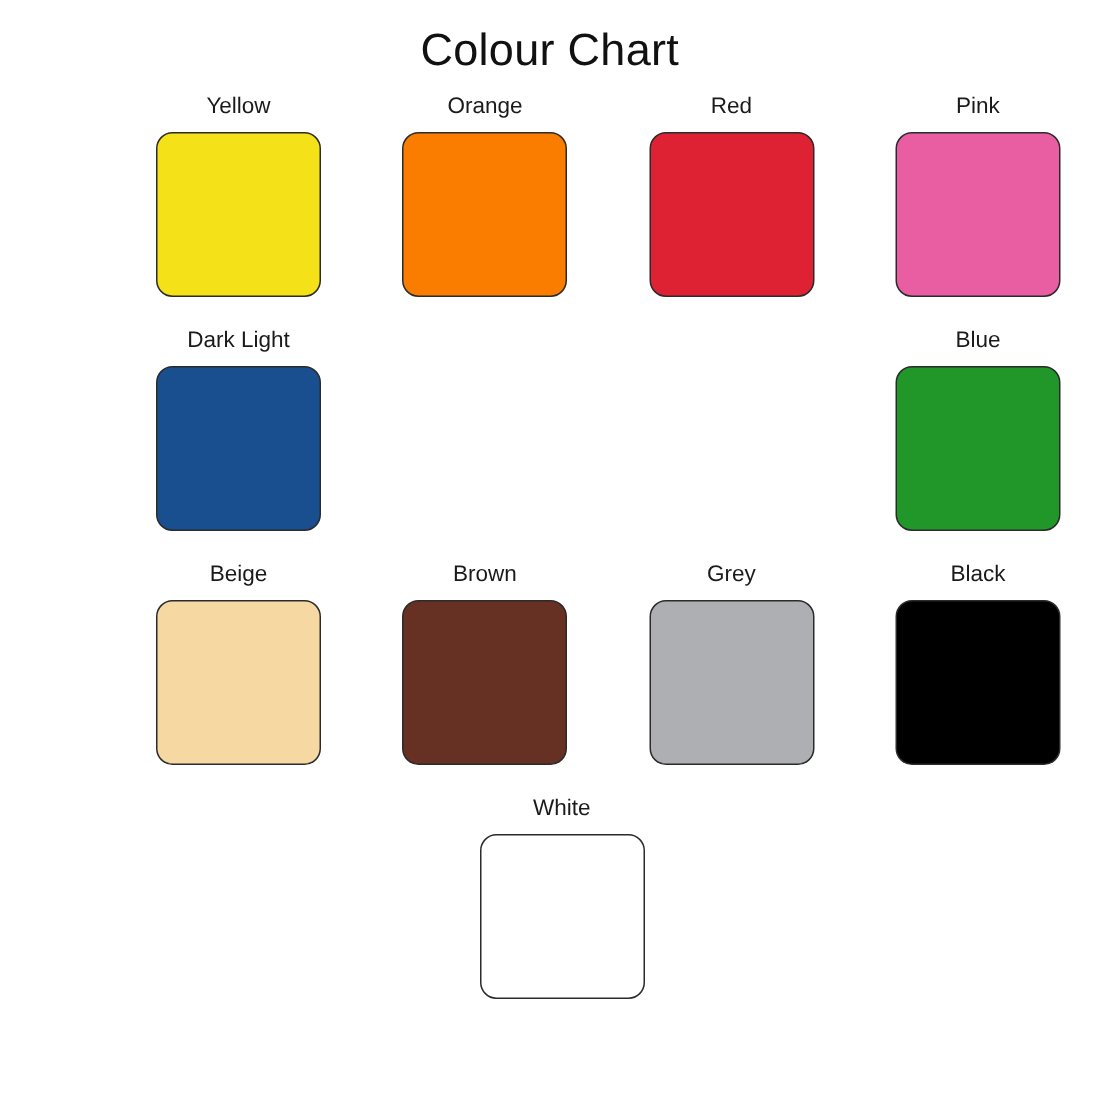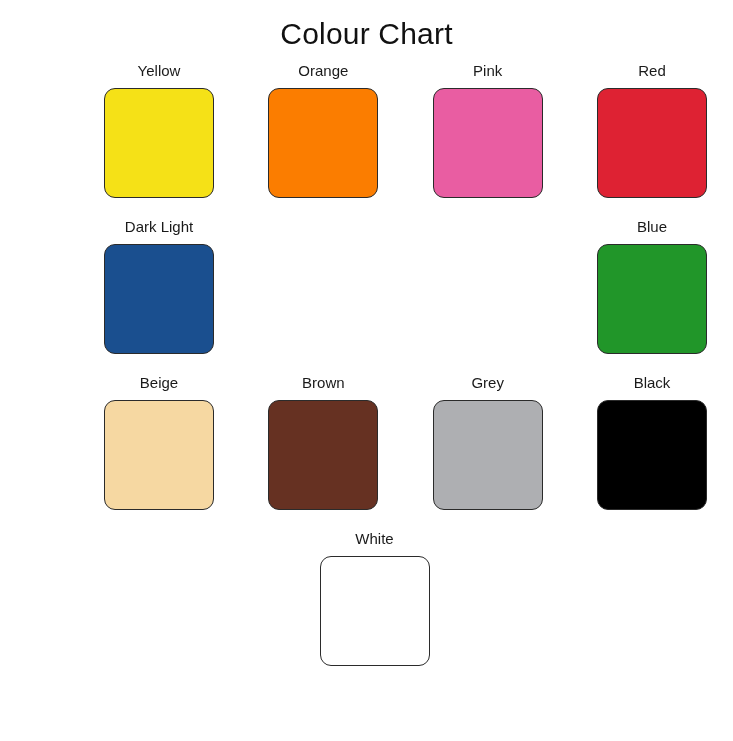--- a/index.html
+++ b/index.html
@@ -87,26 +87,26 @@
   <div class="swatch-row">
     <div class="swatch-cell">
       <div class="swatch-label">Yellow</div>
       <div class="swatch-box" style="background-color: rgb(245, 225, 23);"></div>
     </div>
     <div class="swatch-cell">
       <div class="swatch-label">Orange</div>
       <div class="swatch-box" style="background-color: rgb(251, 125, 0);"></div>
     </div>
     <div class="swatch-cell">
+      <div class="swatch-label">Red</div>
+      <div class="swatch-box" style="background-color: rgb(222, 34, 51);"></div>
+    </div>
+    <div class="swatch-cell">
       <div class="swatch-label">Pink</div>
       <div class="swatch-box" style="background-color: rgb(233, 93, 162);"></div>
-    </div>
-    <div class="swatch-cell">
-      <div class="swatch-label">Red</div>
-      <div class="swatch-box" style="background-color: rgb(222, 34, 51);"></div>
     </div>
   </div>
 
   <div class="swatch-row">
     <div class="swatch-cell">
       <div class="swatch-label">Dark Light</div>
       <div class="swatch-box" style="background-color: rgb(26, 79, 143);"></div>
     </div>
     <div class="swatch-cell">
       <div class="swatch-label">Blue</div>

